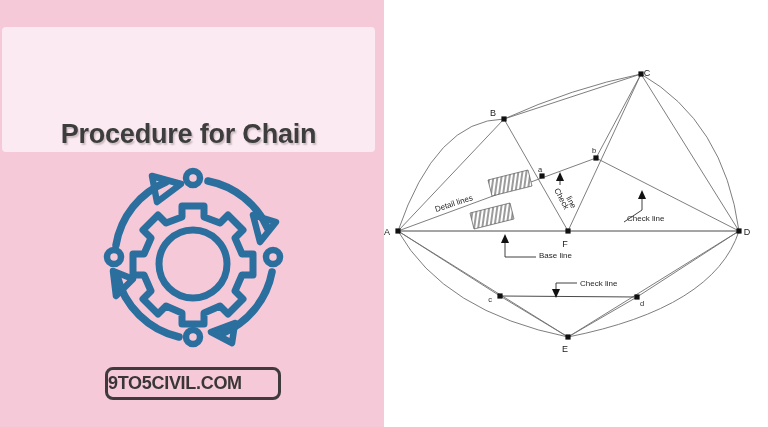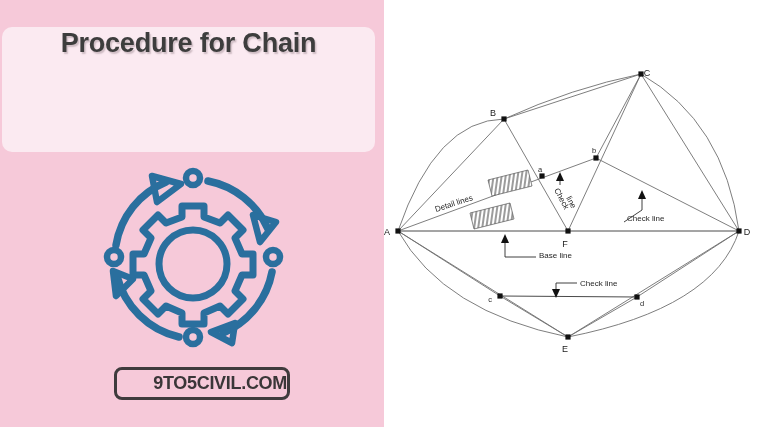--- a/index.html
+++ b/index.html
@@ -28,23 +28,23 @@
     background: #f6c9d9;
   }
 
   #title-card {
     position: absolute;
     left: 2px;
     top: 27px;
     width: 373px;
     height: 125px;
     background: #fbeaf1;
-    border-radius: 10px;
+    border-radius: 4px;
     display: flex;
-    align-items: flex-start;
+    align-items: flex-end;
     justify-content: center;
   }
   #title-text {
     font-size: 27px;
     line-height: 1.25;
     font-weight: bold;
     color: #3d3d3d;
     text-align: center;
     letter-spacing: -0.2px;
     text-shadow: 1.5px 1.5px 1.5px rgba(120,100,110,0.35);
@@ -56,30 +56,30 @@
     position: absolute;
     left: 95px;
     top: 163px;
     width: 196px;
     height: 190px;
   }
 
   
   #badge {
     position: absolute;
-    left: 114px;
+    left: 105px;
     top: 367px;
     width: 176px;
     height: 33px;
     box-sizing: border-box;
     border: 3px solid #3f3b3d;
     border-radius: 8px;
     display: flex;
     align-items: center;
-    justify-content: flex-end;
+    justify-content: flex-start;
     background: transparent;
   }
   #badge-text {
     font-size: 18px;
     font-weight: bold;
     color: #3a3638;
     letter-spacing: -0.3px;
   }
 
   

